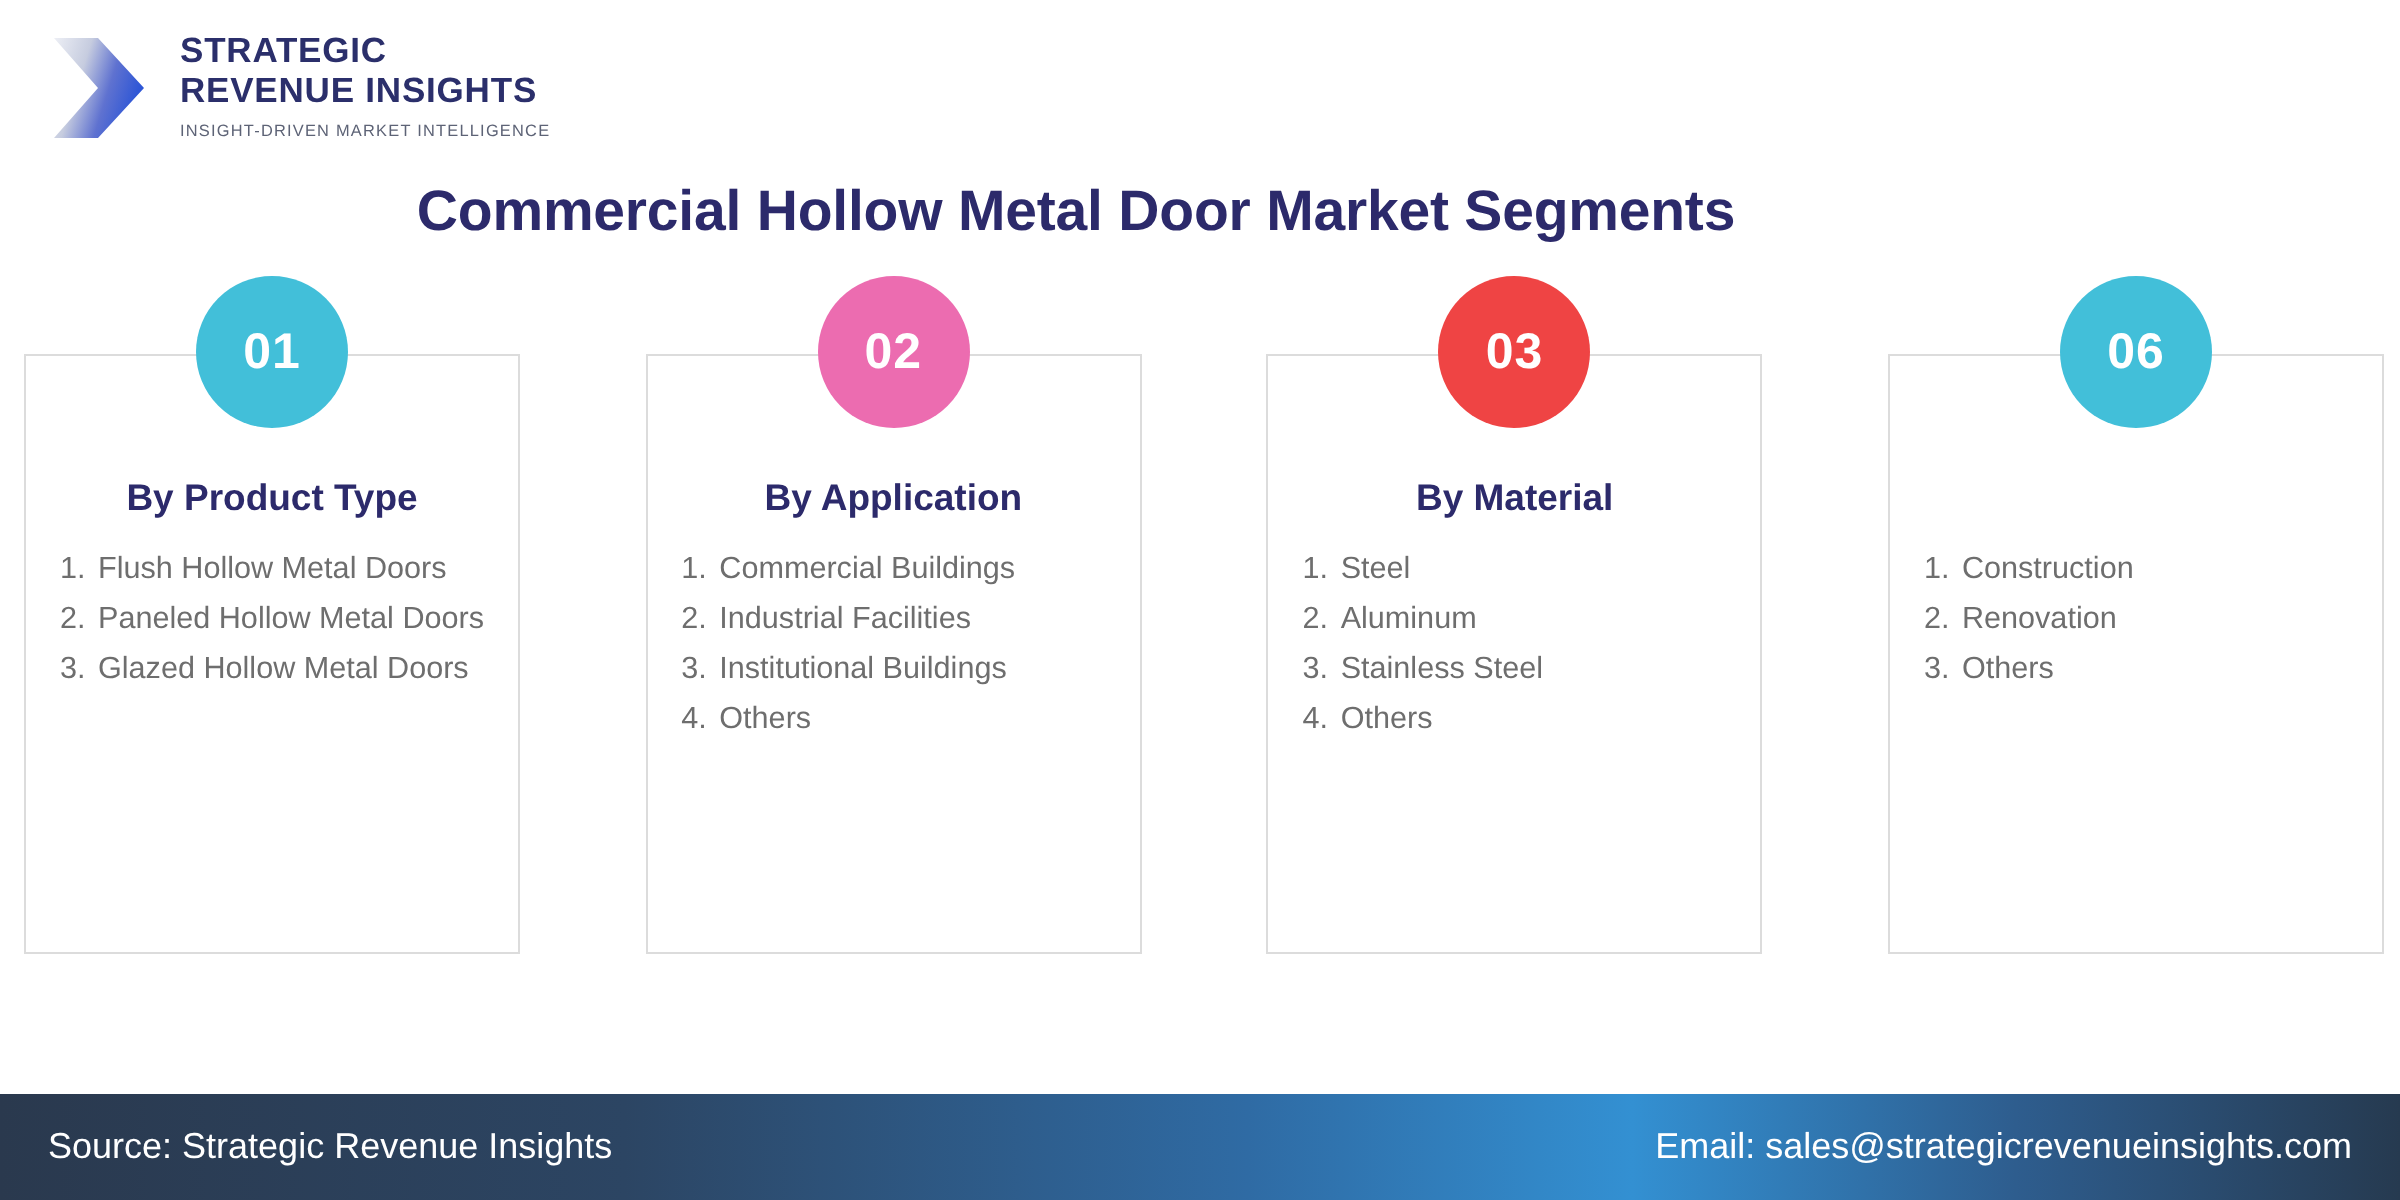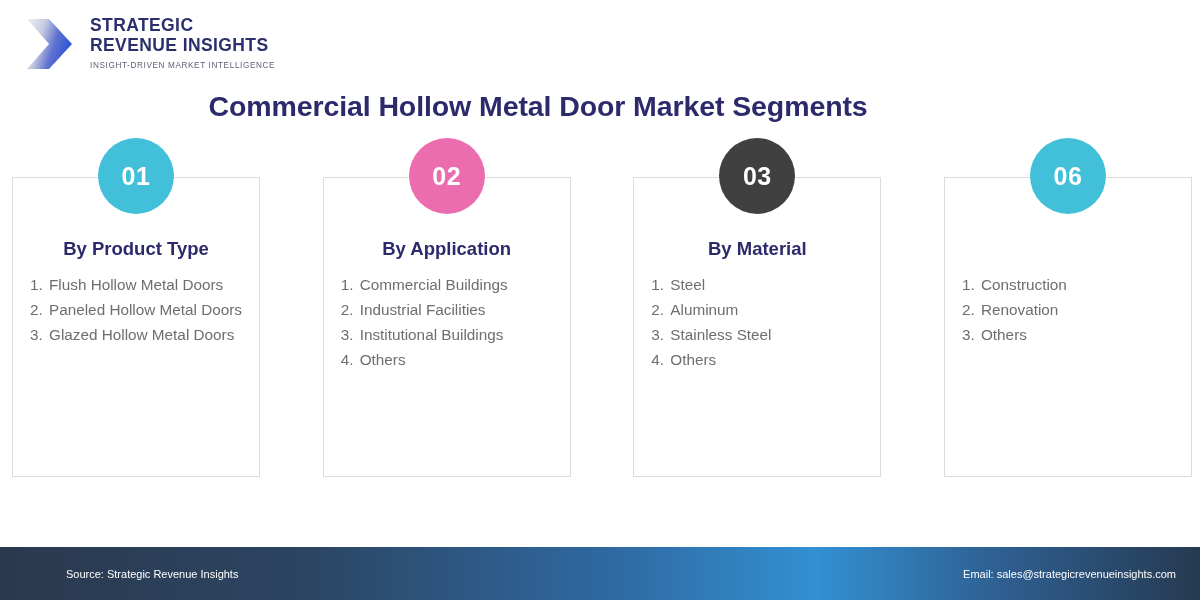--- a/index.html
+++ b/index.html
@@ -145,24 +145,23 @@
         #2e5d8e 84%,
         #263a50 100%);
     display: flex;
     align-items: center;
     justify-content: space-between;
     box-sizing: border-box;
     padding: 0 24px;
   }
   .footer-text {
     color: #ffffff;
-    font-size: 11px;
+    font-size: 18px;
     font-family: "Liberation Sans", sans-serif;
     white-space: nowrap;
-    margin-left: 42px;
   }
 </style>
 </head>
 <body>
 
 <div class="logo-block">
   <svg class="logo-mark" viewBox="0 0 58 56">
     <defs>
       <linearGradient id="chevGrad" x1="0" y1="0" x2="1" y2="0.35">
         <stop offset="0%" stop-color="#edeff5"></stop>
@@ -199,21 +198,21 @@
     <div class="card-heading">By Application</div>
     <ol class="card-list">
       <li>Commercial Buildings</li>
       <li>Industrial Facilities</li>
       <li>Institutional Buildings</li>
       <li>Others</li>
     </ol>
   </div>
 
   <div class="card">
-    <div class="card-badge" style="background: #404040;">03</div>
+    <div class="card-badge" style="background: #ef4444;">03</div>
     <div class="card-heading">By Material</div>
     <ol class="card-list">
       <li>Steel</li>
       <li>Aluminum</li>
       <li>Stainless Steel</li>
       <li>Others</li>
     </ol>
   </div>
 
   <div class="card">

